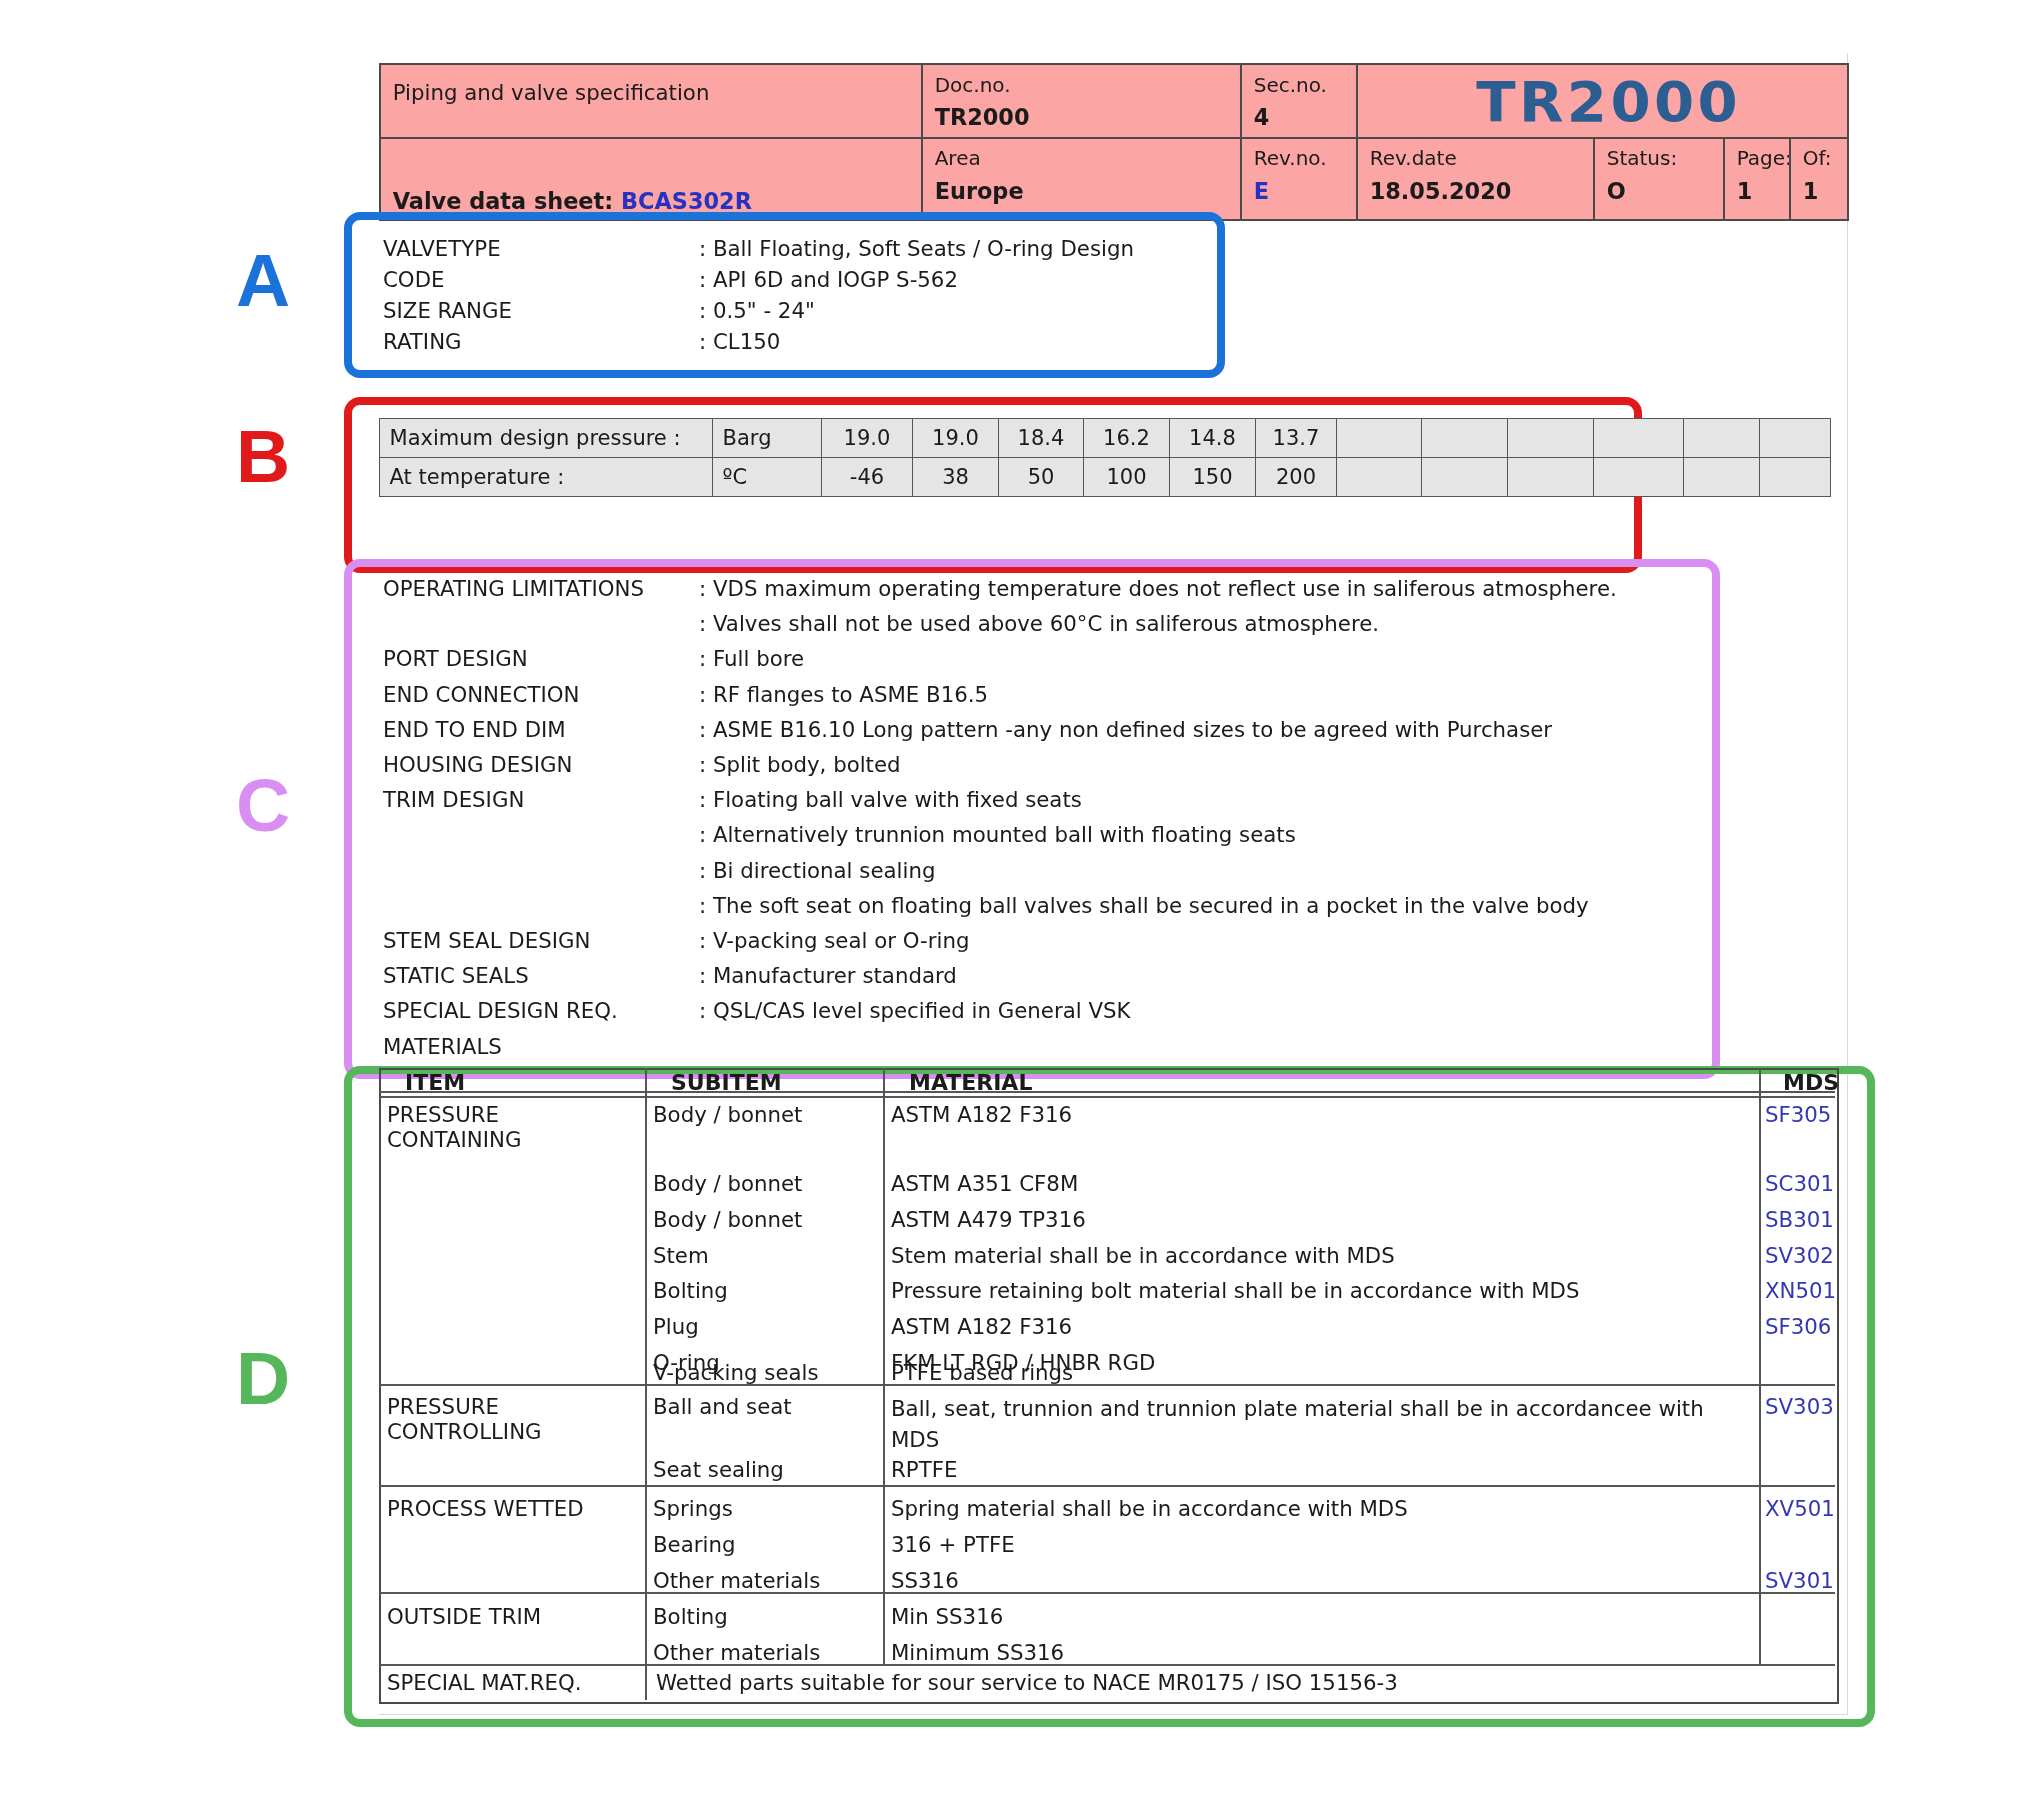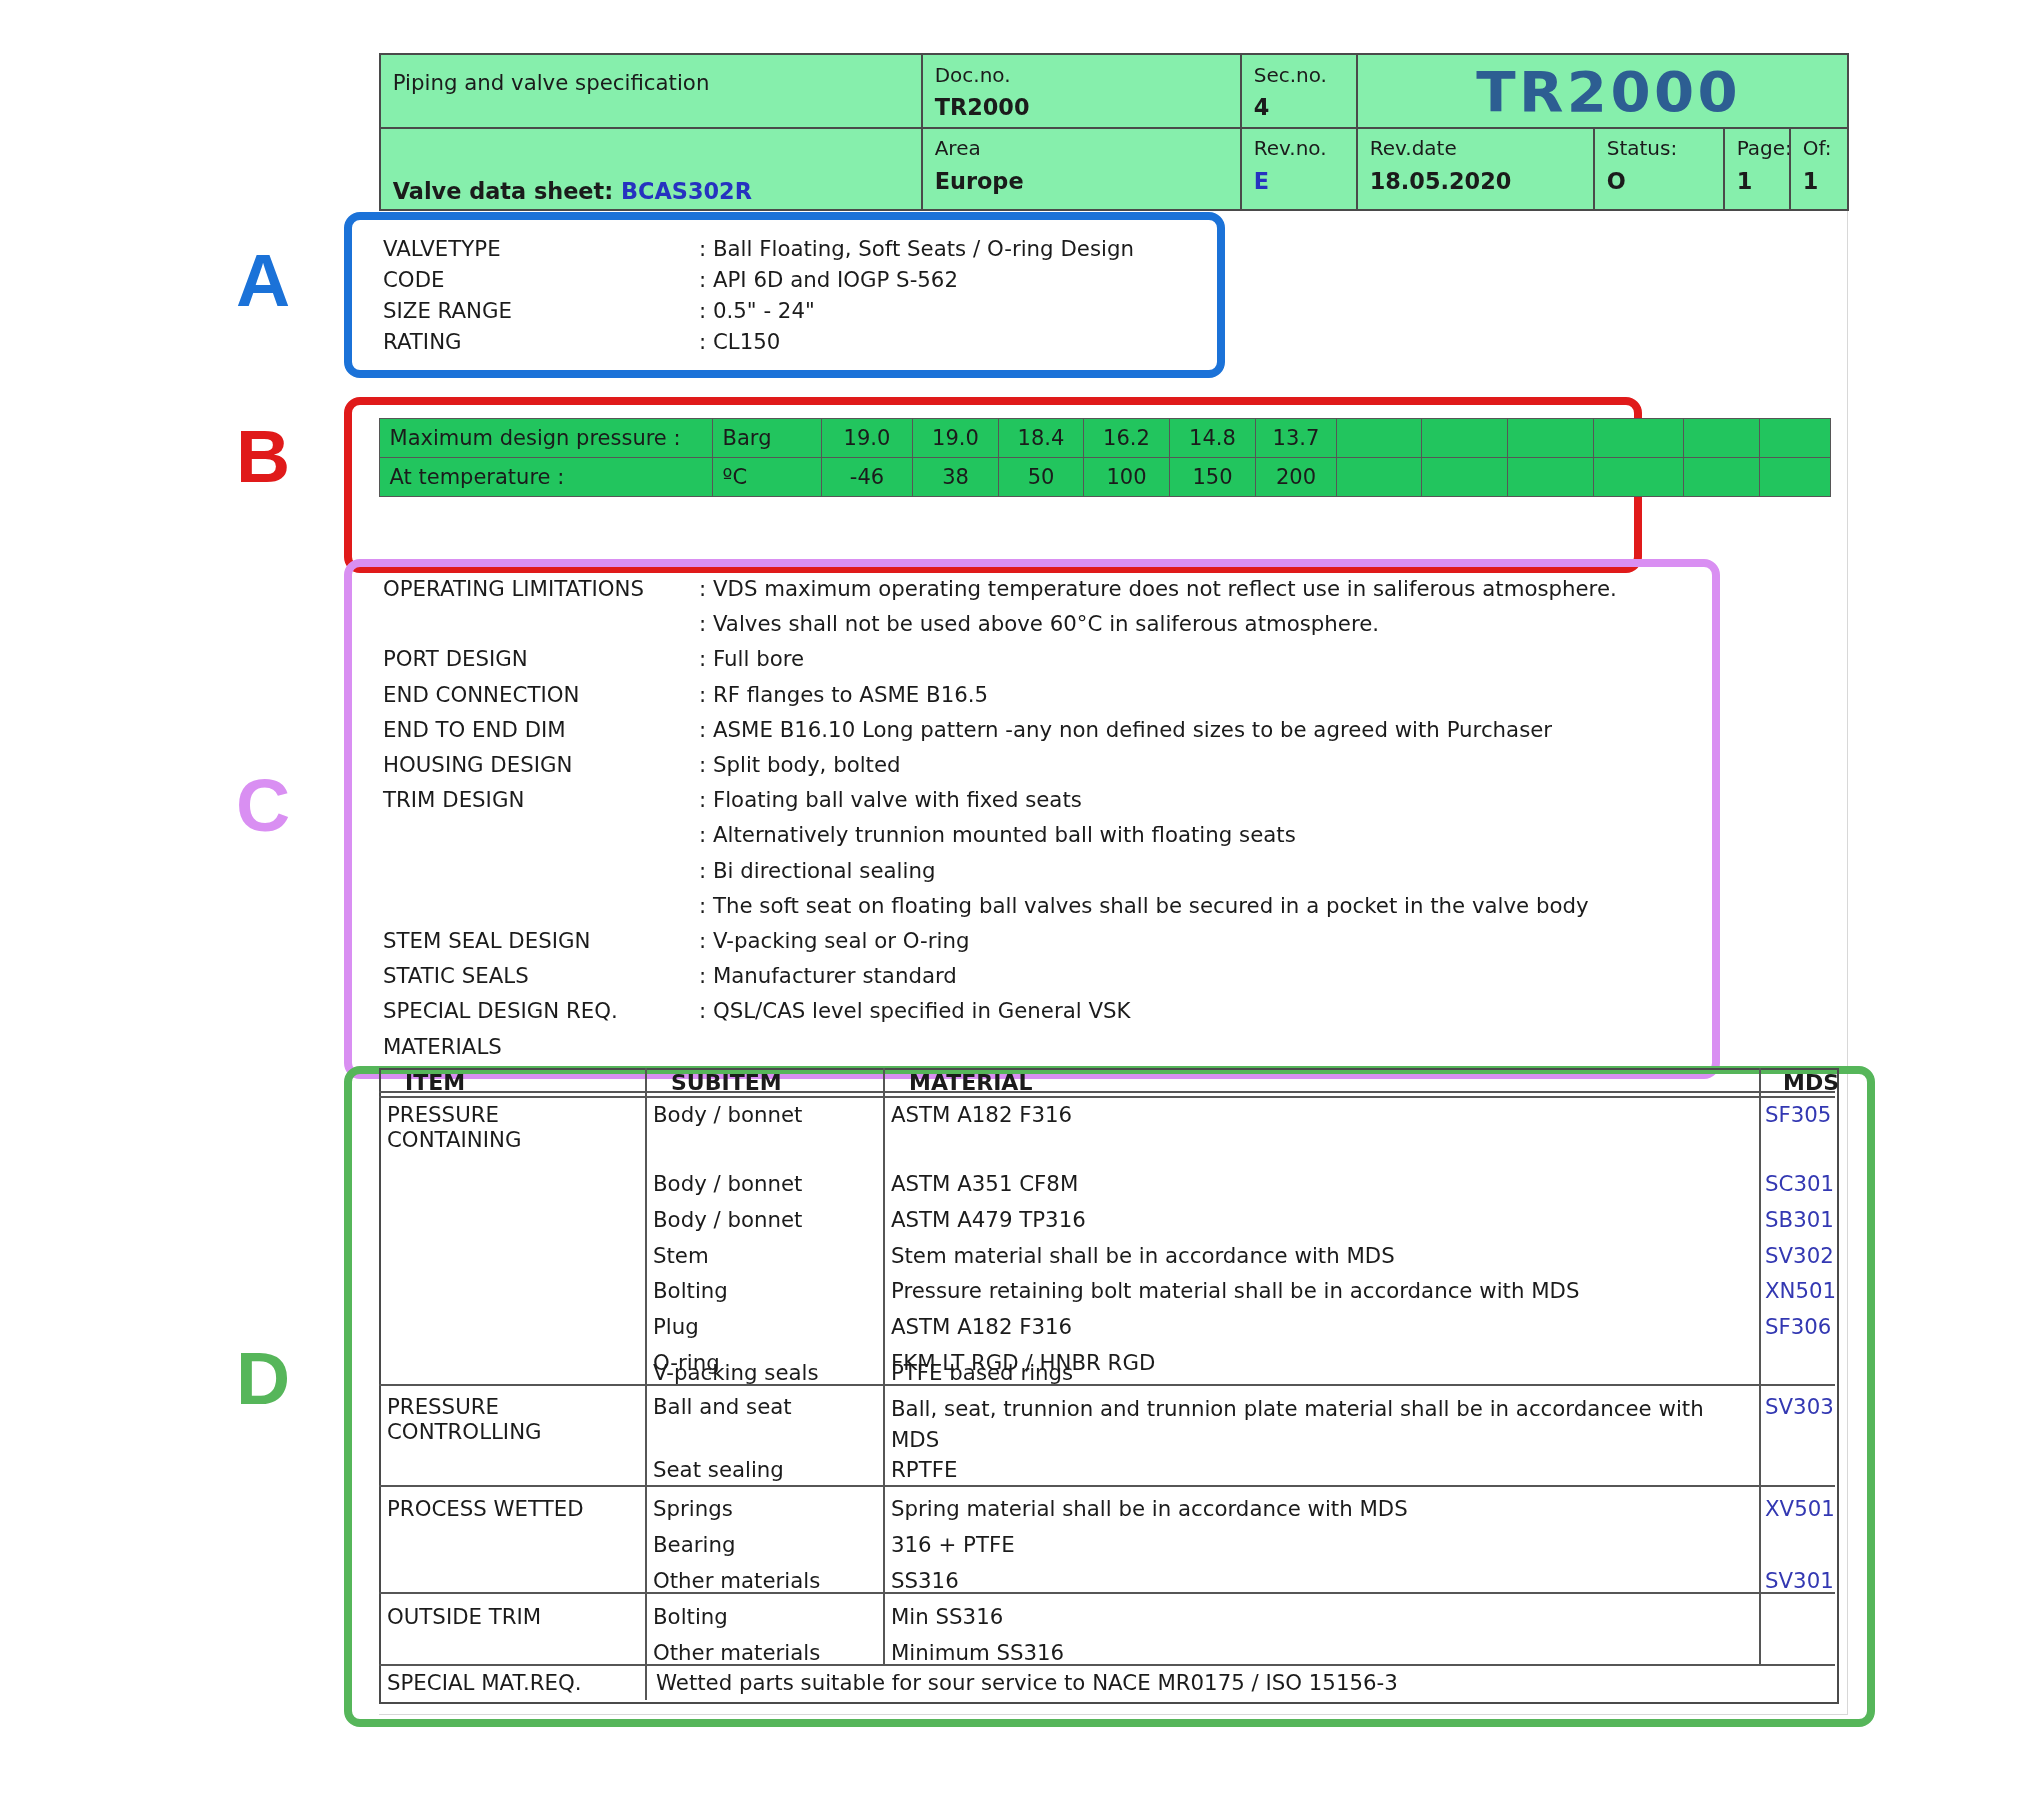--- a/index.html
+++ b/index.html
@@ -4,43 +4,43 @@
 <style>
   html,body{margin:0;padding:0;background:#ffffff;}
   #page{position:relative;width:2035px;height:1801px;background:#ffffff;overflow:hidden;
         font-family:"DejaVu Sans","Liberation Sans",sans-serif;color:#1b1b1b;}
 
   
   #page-frame{position:absolute;left:379px;top:53px;width:1468px;height:1661px;
       border-right:1.6px solid #d8d8d8;border-bottom:1.6px solid #d8d8d8;}
 
   
-  table.hdr{position:absolute;left:379px;top:53px;border-collapse:collapse;table-layout:fixed;
-      width:1467px;background:#86efac;}
+  table.hdr{position:absolute;left:379px;top:63px;border-collapse:collapse;table-layout:fixed;
+      width:1467px;background:#fca5a5;}
   table.hdr td{border:2.1px solid #4a4a4a;vertical-align:top;padding:7.5px 0 5.3px 11.7px;overflow:hidden;}
   .lab{font-size:20px;color:#1b1b1b;display:block;line-height:1.25;}
   .val{font-size:22.4px;font-weight:bold;display:block;margin-top:7.5px;line-height:1.15;}
   .blueval{color:#2632c0;}
   .hdr-title{font-size:21.3px;padding-top:7.5px;display:block;}
   .sheetline{font-size:22.4px;font-weight:bold;display:block;margin-top:42px;}
   .logo{display:block;text-align:center;font-size:55px;font-weight:800;color:#2d5e92;
         letter-spacing:3.2px;transform:scaleX(1.05);margin-top:1.1px;line-height:1.05;}
 
   
   .ann-letter{position:absolute;font-size:75px;font-weight:bold;line-height:1;
       font-family:"Liberation Sans","DejaVu Sans",sans-serif;}
   .ann-box{position:absolute;border-style:solid;border-width:8px;border-radius:16px;background:transparent;}
 
   
   .abs{position:absolute;font-size:21.3px;line-height:1.2;white-space:pre;}
   .wrap{white-space:normal;}
 
   
   table.btab{position:absolute;left:379px;top:418px;width:1452px;border-collapse:collapse;
-      table-layout:fixed;background:#22c55e;font-size:21px;}
+      table-layout:fixed;background:#e5e5e5;font-size:21px;}
   table.btab td{border:1.6px solid #565656;padding:0 3.2px;overflow:hidden;white-space:nowrap;}
   table.btab td.lbl{text-align:left;padding-left:9.6px;}
   table.btab td.num{text-align:center;}
   table.btab tr{height:39px;}
 
   
   .dline-v{position:absolute;width:1.6px;background:#565656;}
   .dline-h{position:absolute;height:1.6px;background:#565656;}
   #dtab-outer{position:absolute;left:379px;top:1068px;width:1456px;height:632px;border:2.1px solid #4a4a4a;}
   .dtext{position:absolute;font-size:21.3px;line-height:1.18;}

